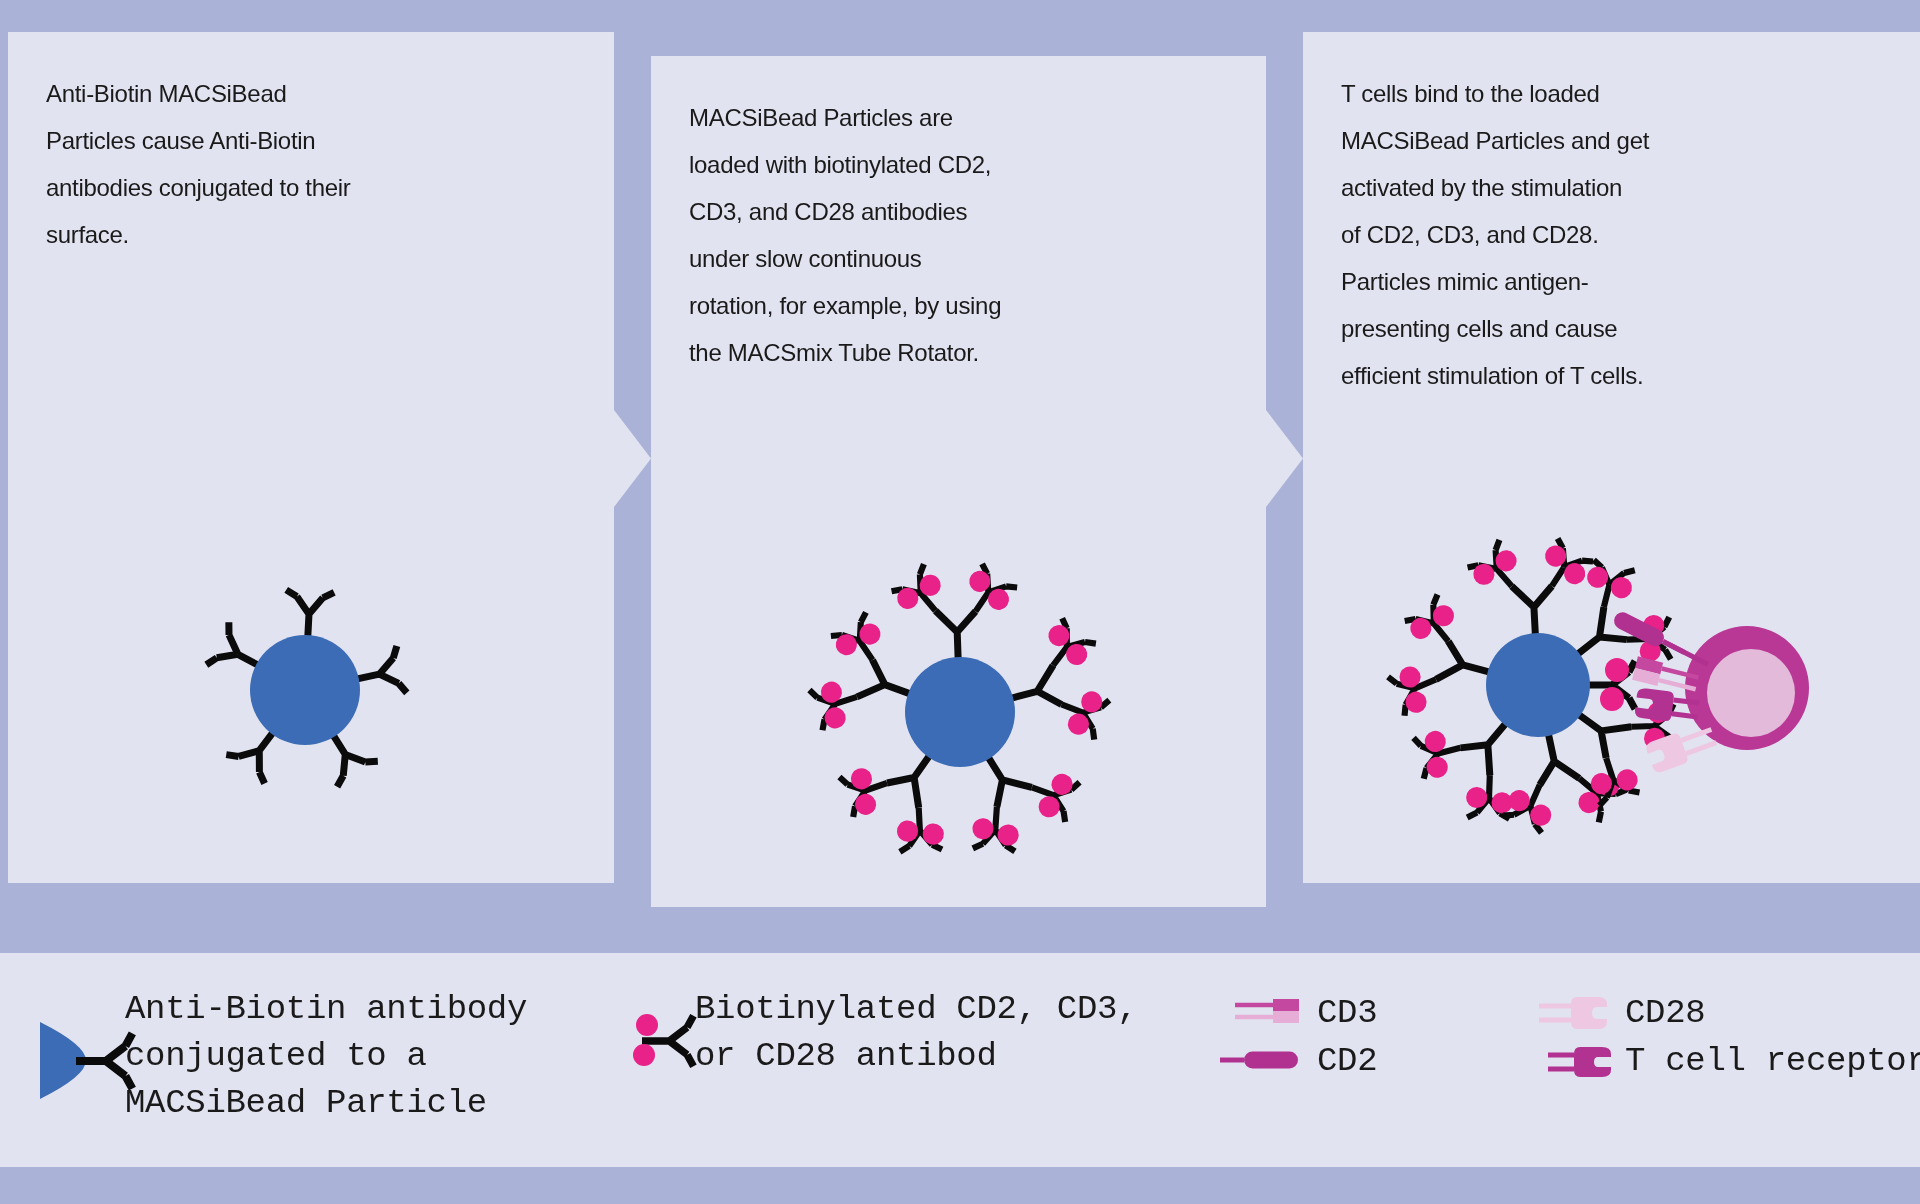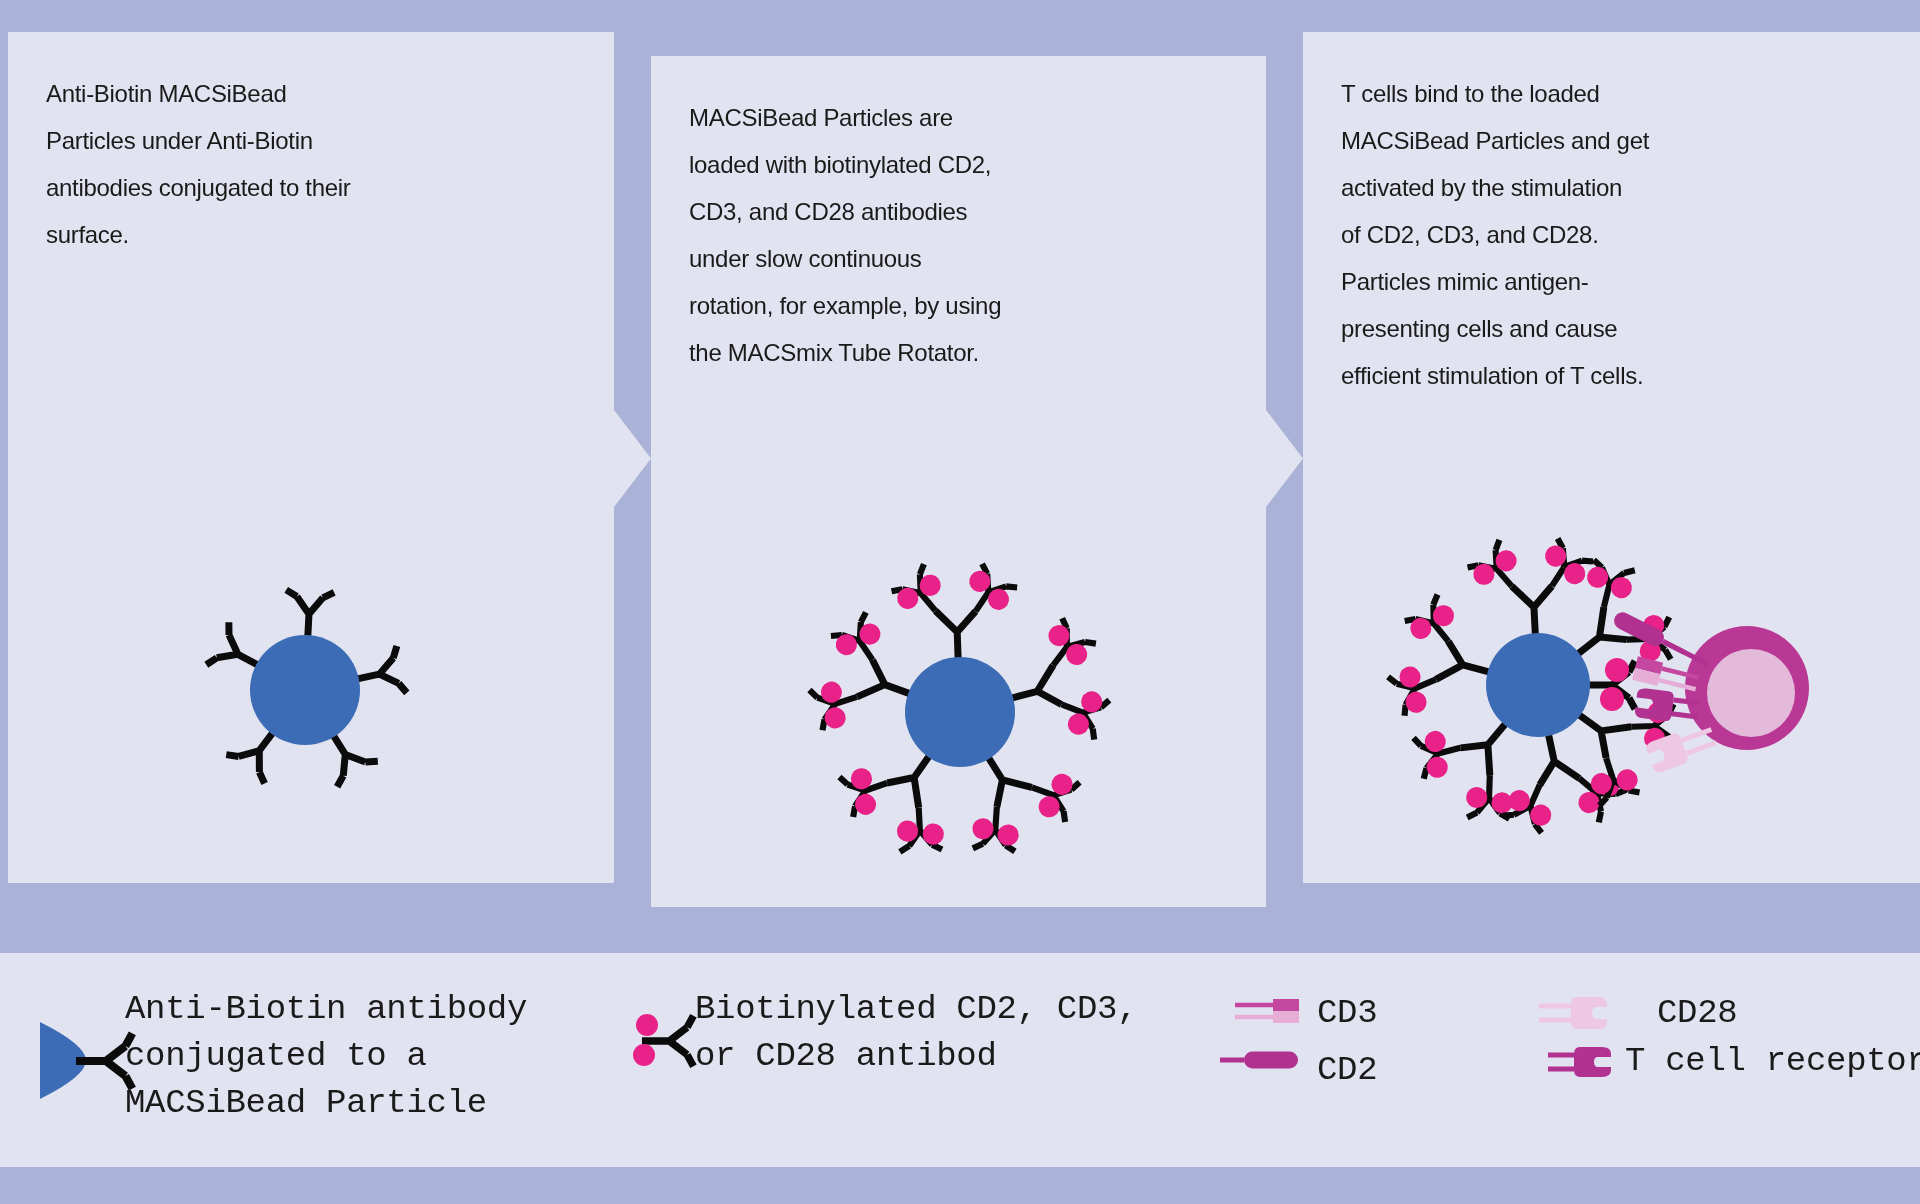--- a/index.html
+++ b/index.html
@@ -37,22 +37,22 @@
   }
   .legend-label{
     position:absolute;
     font-size:34px;line-height:47px;letter-spacing:-0.3px;
     white-space:nowrap;
     font-family:Liberation Mono, monospace;
   }
   .ll-bead{left:125px;top:33px;}
   .ll-biotin{left:695px;top:33px;}
   .ll-cd3{left:1317px;top:37px;}
-  .ll-cd2{left:1317px;top:94px;text-align:center;}
-  .ll-cd28{left:1625px;top:37px;margin-left:32px;}
+  .ll-cd2{left:1317px;top:85px;text-align:center;}
+  .ll-cd28{left:1625px;top:37px;}
   .ll-tcr{left:1625px;top:85px;text-align:center;}
   
   .k{stroke:var(--c-antibody,#0b0b0b);stroke-width:7;fill:none;}
   .p{fill:var(--c-biotin,#e82289);}
   .f-bead{fill:var(--c-bead,#3c6cb5);}
   .f-cd2{fill:var(--c-cd2,#b03190);}
   .s-cd2{stroke:var(--c-cd2,#b03190);stroke-width:5;fill:none;}
   .f-cd3d{fill:var(--c-cd3_dark,#c4489f);}
   .f-cd3l{fill:var(--c-cd3_light,#e6aed6);}
   .s-cd3d{stroke:var(--c-cd3_dark,#c4489f);stroke-width:4.5;fill:none;}
@@ -101,21 +101,21 @@
       <g id="cd28r">
         <path class="f-cd28" d="M32,-16 L10,-16 Q2,-16 2,-8 L2,-6 L12,-6 Q17,-6 17,0 Q17,6 12,6 L2,6 L2,8 Q2,16 10,16 L32,16 Q38,16 38,9 L38,-9 Q38,-16 32,-16 Z"></path>
         <path class="s-cd28" d="M38,-7 L70,-7 M38,7 L70,7"></path>
       </g>
     </defs>
   </svg>
 
   <div class="panel panel-1">
     <div class="panel-text">
         <div>Anti-Biotin MACSiBead</div>
-        <div>Particles under Anti-Biotin</div>
+        <div>Particles cause Anti-Biotin</div>
         <div>antibodies conjugated to their</div>
         <div>surface.</div>
       </div>
     <svg class="art" width="606" height="851" viewBox="0 0 606 851">
       <g>
         <use href="#ab" transform="translate(297,658) rotate(3) translate(0,-50)"></use>
         <use href="#ab" transform="translate(297,658) rotate(-62) translate(0,-50)"></use>
         <use href="#ab" transform="translate(297,658) rotate(78) translate(0,-50)"></use>
         <use href="#ab" transform="translate(297,658) rotate(148) translate(0,-50)"></use>
         <use href="#ab" transform="translate(297,658) rotate(217) translate(0,-50)"></use>

